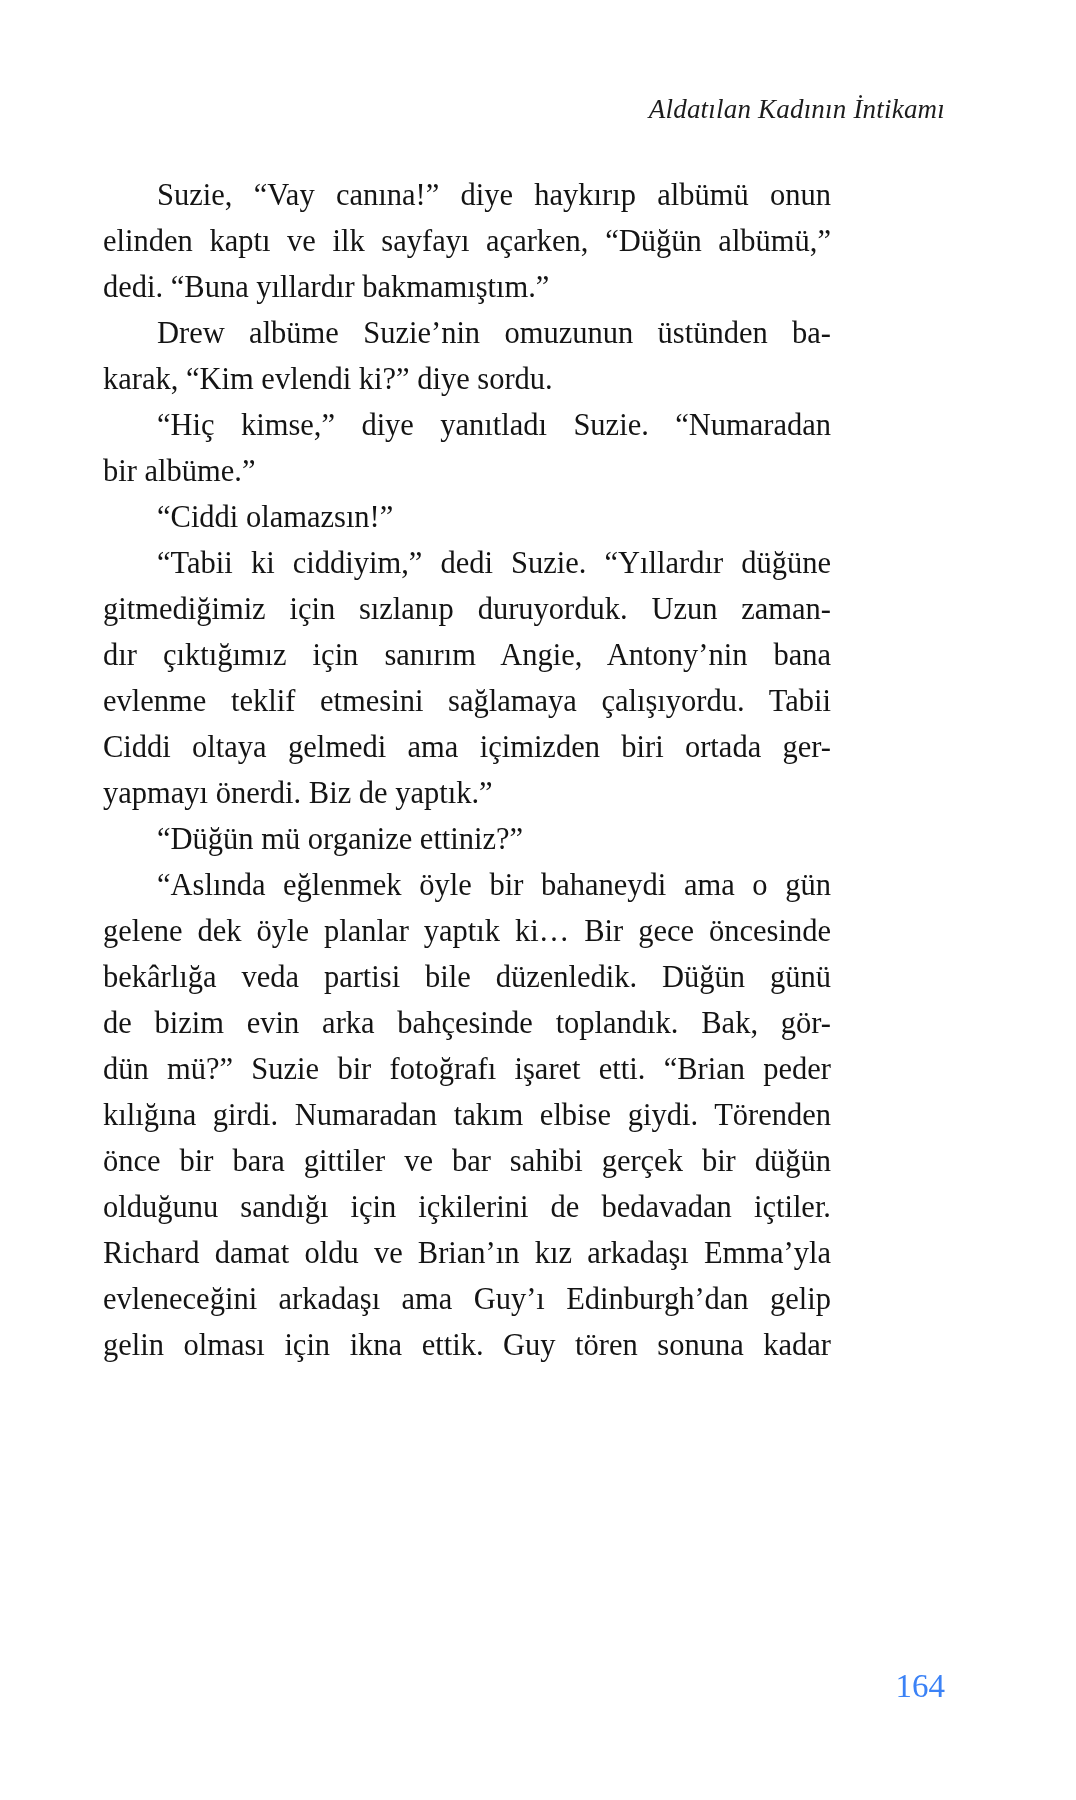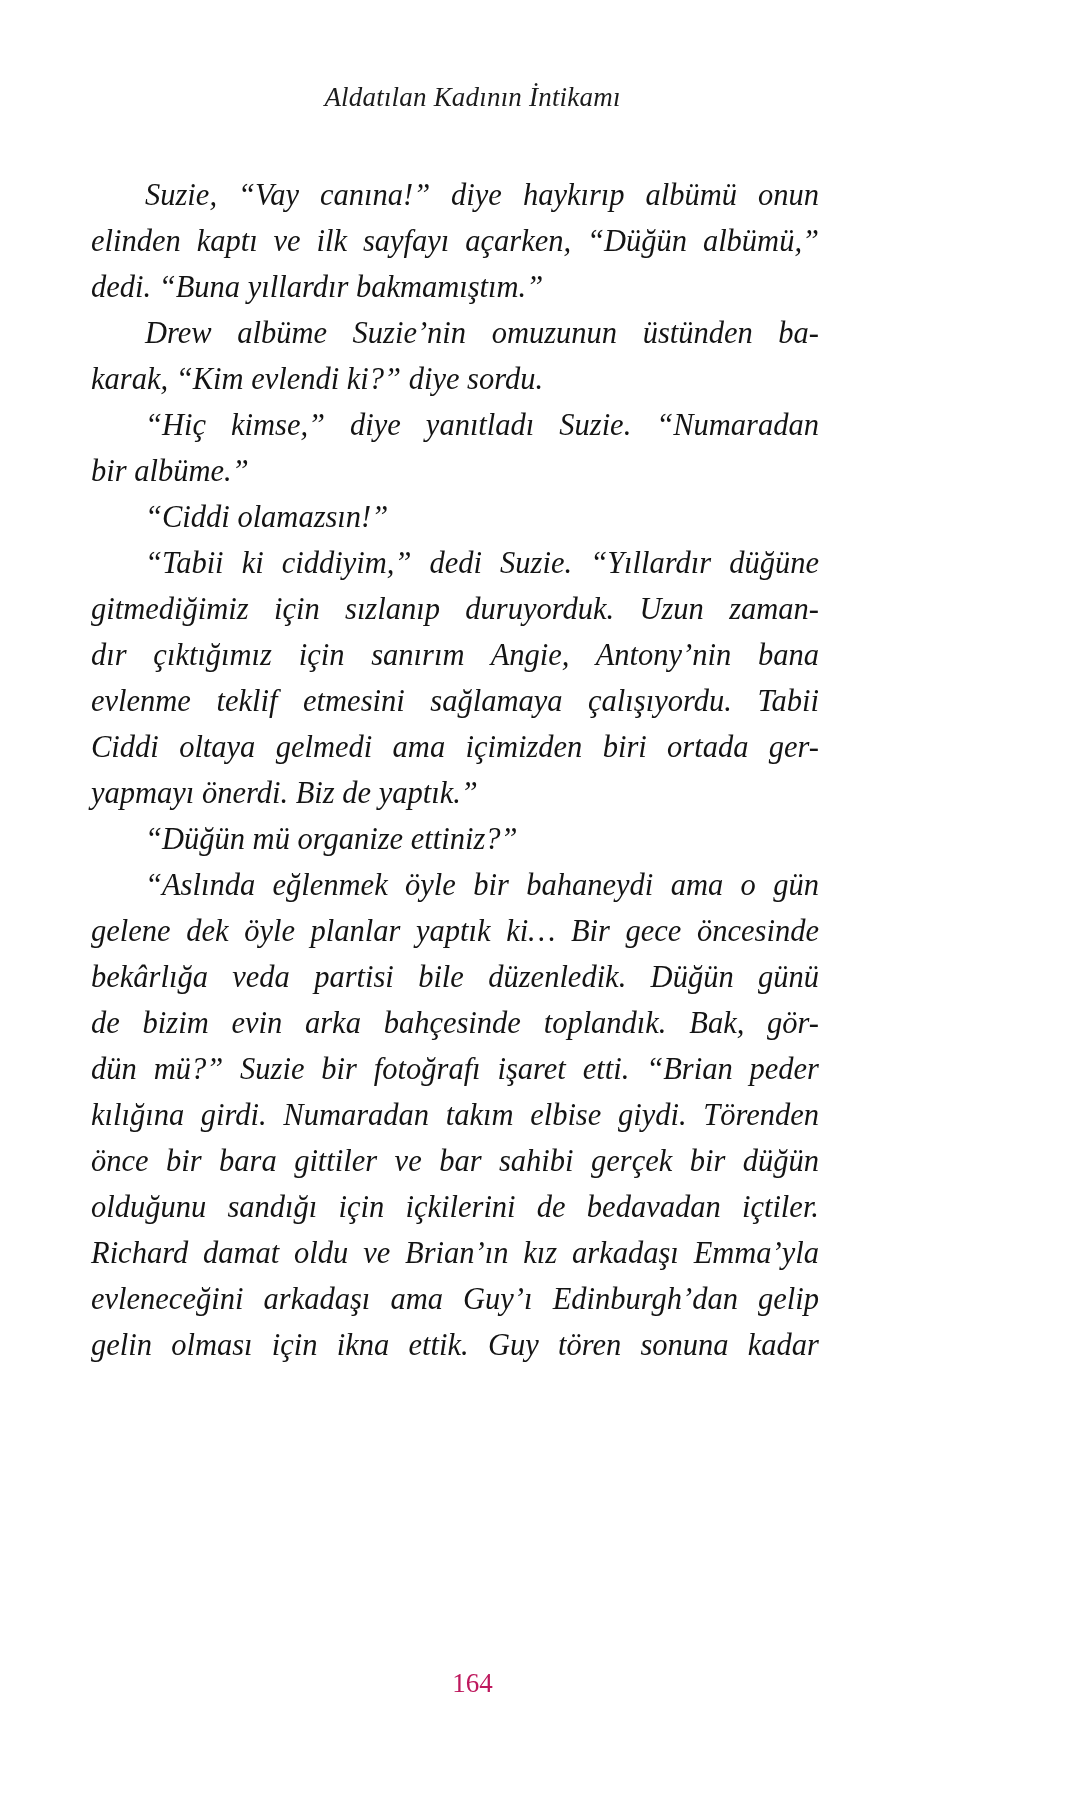--- a/index.html
+++ b/index.html
@@ -17,35 +17,34 @@
     }
     .page {
       position: absolute;
       left: 0; top: 0;
       width: 1076px;
       height: 1800px;
       background: #ffffff;
     }
     .running-head {
       position: absolute;
-      top: 82px;
+      top: 94px;
       left: 0;
       width: 945px;
-      text-align: center;
+      text-align: right;
       font-style: italic;
       font-size: 27px;
       letter-spacing: 0.2px;
       color: #1c1c1c;
     }
     .body-text {
       position: absolute;
-      left: 91px;
+      left: 103px;
       top: 172px;
       width: 728px;
-      font-style: italic;
     }
     .line {
       display: block;
       height: 46px;
       line-height: 46px;
       font-size: 30.5px;
       white-space: nowrap;
       text-align: justify;
       text-align-last: justify;
       color: #141414;
@@ -54,23 +53,23 @@
       padding-left: 54px;
     }
     .line.last {
       text-align-last: left;
     }
     .page-number {
       position: absolute;
       top: 1668px;
       left: 0;
       width: 945px;
-      text-align: center;
-      font-size: 27px;
-      color: #be185d;
+      text-align: right;
+      font-size: 33px;
+      color: #3b82f6;
     }
   </style>
 </head>
 <body>
 
 <div class="page">
   <div class="running-head">Aldatılan Kadının İntikamı</div>
 
   <div class="body-text">
     <span class="line indent">Suzie, “Vay canına!” diye haykırıp albümü onun</span>

